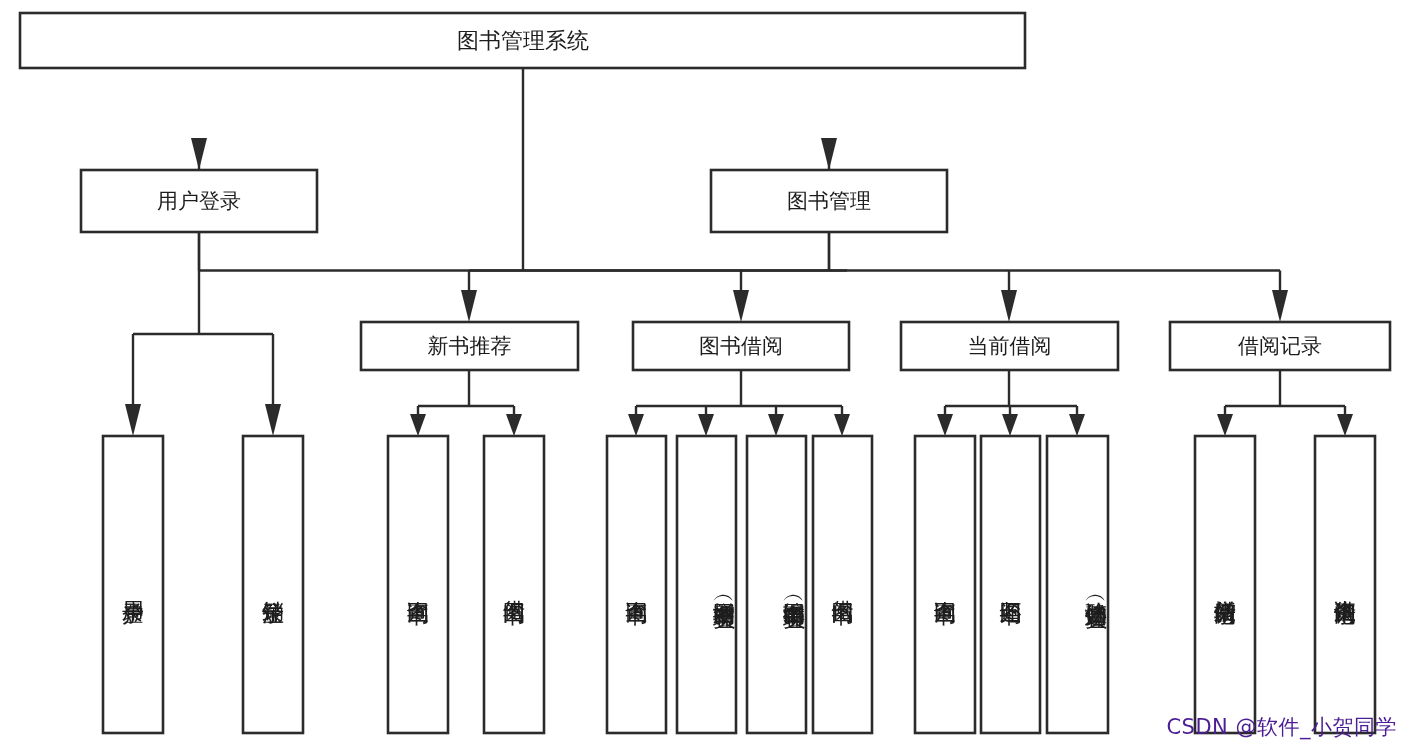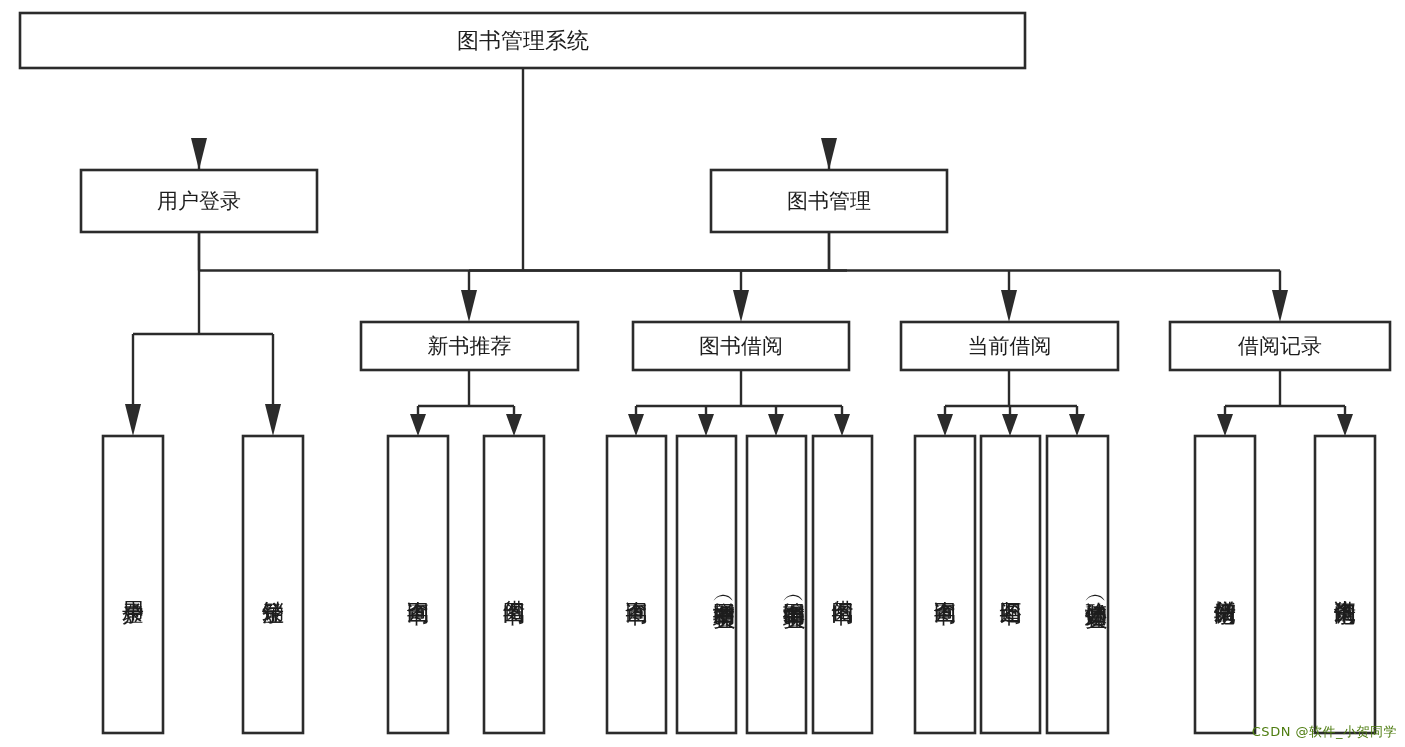--- a/index.html
+++ b/index.html
@@ -65,22 +65,22 @@
     white-space: nowrap;
     text-align: center;
     pointer-events: none;
     user-select: none;
   }
   .watermark {
     position: absolute;
     right: 8px;
     bottom: 6px;
     font-family: "DejaVu Sans", "Liberation Sans", sans-serif;
-    font-size: 13px;
-    color: #4d7c0f;
+    font-size: 21px;
+    color: #4c1d95;
     letter-spacing: 0.5px;
     white-space: nowrap;
     user-select: none;
   }
 </style>
 </head>
 <body>
 
 <div id="diagram-root">
 

